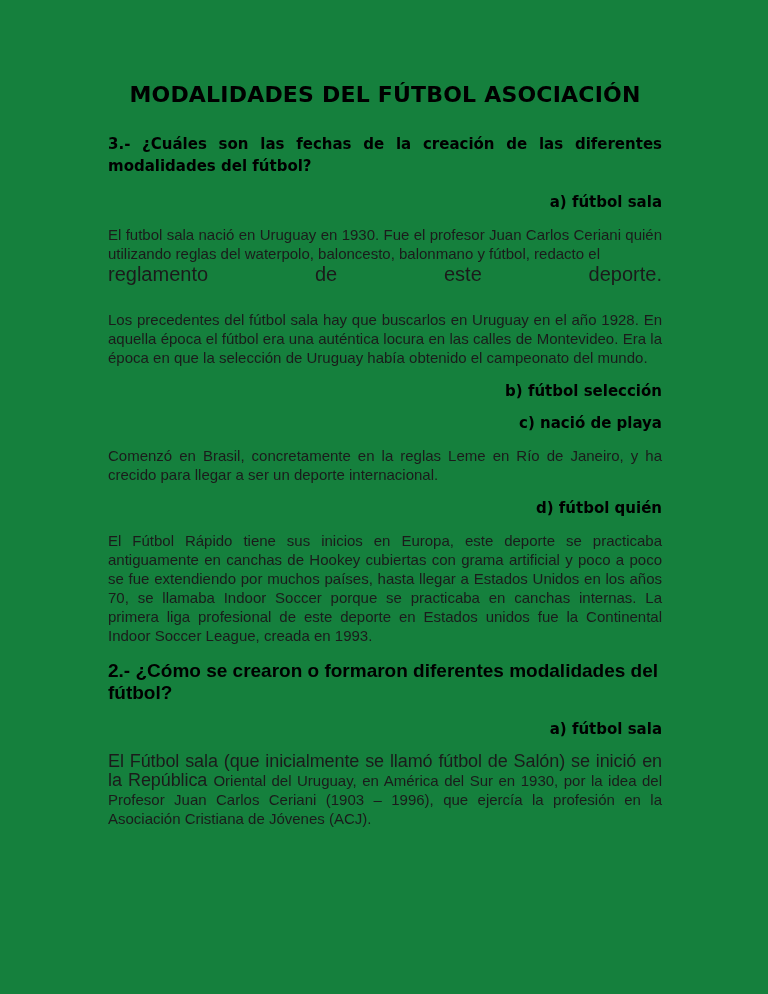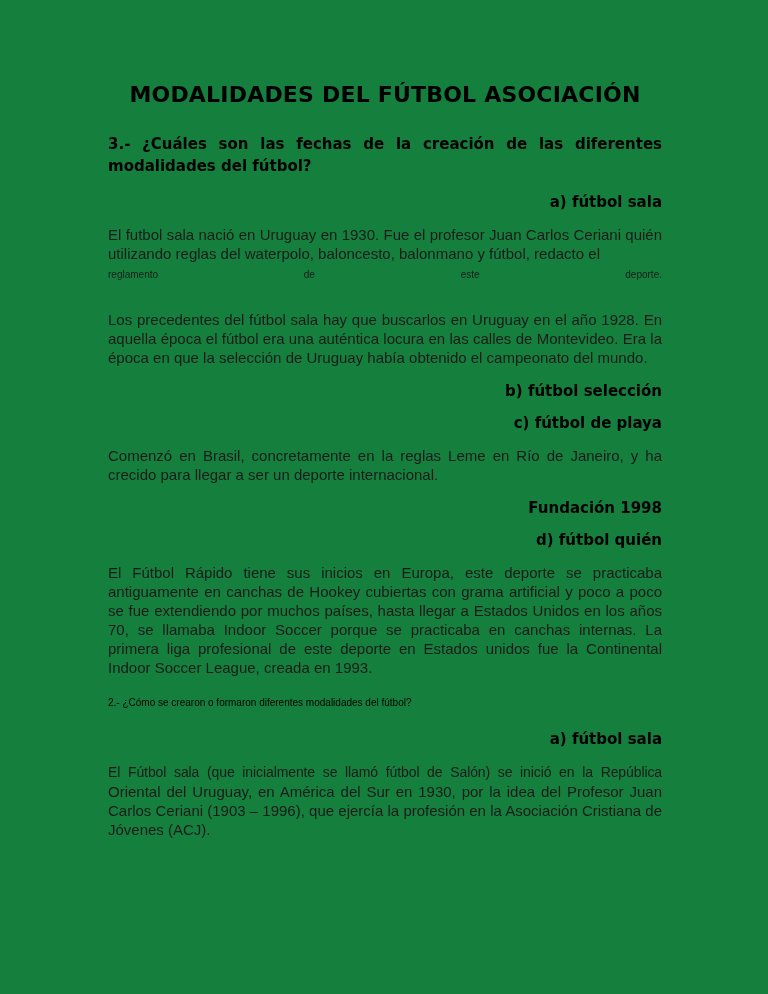--- a/index.html
+++ b/index.html
@@ -31,22 +31,22 @@
     font-family: "DejaVu Sans", sans-serif;
     font-weight: bold;
     font-size: 15px;
     line-height: 22px;
     text-align: justify;
     color: #000000;
     margin: 0 0 16px 0;
   }
   .question2 {
     font-family: "Liberation Sans", sans-serif;
-    font-weight: normal;
-    font-size: 10px;
+    font-weight: bold;
+    font-size: 19px;
     line-height: 22px;
     color: #000000;
     margin: 0 0 16px 0;
   }
   .heading {
     font-family: "DejaVu Sans", sans-serif;
     font-weight: bold;
     font-size: 15px;
     color: #000000;
     margin: 0 0 14px 0;
@@ -55,28 +55,28 @@
   .para {
     font-size: 15px;
     line-height: 19px;
     text-align: justify;
     margin: 0 0 15px 0;
   }
   .para.no-gap {
     margin-bottom: 0;
   }
   .spread-line {
-    font-size: 10px;
+    font-size: 20px;
     line-height: 23px;
     text-align: justify;
     text-align-last: justify;
     margin: 0 0 24px 0;
   }
   .small-run {
-    font-size: 14px;
+    font-size: 18px;
     letter-spacing: -0.1px;
   }
 </style>
 </head>
 <body>
 
 <div class="page">
 
   <h1 class="doc-title">MODALIDADES DEL FÚTBOL ASOCIACIÓN</h1>
 
@@ -86,26 +86,25 @@
 
   <p class="para no-gap">El futbol sala nació en Uruguay en 1930. Fue el profesor Juan Carlos Ceriani quién utilizando reglas del waterpolo, baloncesto, balonmano y fútbol, redacto el</p>
 
   <p class="spread-line">reglamento de este deporte.</p>
 
   <p class="para">Los precedentes del fútbol sala hay que buscarlos en Uruguay en el año 1928. En aquella época el fútbol era una auténtica locura en las calles de Montevideo. Era la época en que la selección de Uruguay había obtenido el campeonato del mundo.</p>
 
   <h2 class="heading">b) fútbol selección</h2>
 
 
-  <h2 class="heading">c) fútbol de playa</h2>
+  <h2 class="heading">c) nació de playa</h2>
 
 
   <p class="para">Comenzó en Brasil, concretamente en la reglas Leme en Río de Janeiro, y ha crecido para llegar a ser un deporte internacional.</p>
 
-  <h2 class="heading">Fundación 1998</h2>
 
   <h2 class="heading">d) fútbol quién</h2>
 
   <p class="para">El Fútbol Rápido tiene sus inicios en Europa, este deporte se practicaba antiguamente en canchas de Hookey cubiertas con grama artificial y poco a poco se fue extendiendo por muchos países, hasta llegar a Estados Unidos en los años 70, se llamaba Indoor Soccer porque se practicaba en canchas internas. La primera liga profesional de este deporte en Estados unidos fue la Continental Indoor Soccer League, creada en 1993.</p>
 
   <p class="question2">2.- ¿Cómo se crearon o formaron diferentes modalidades del fútbol?</p>
 
   <h2 class="heading">a) fútbol sala</h2>
 
   <p class="para"><span class="small-run">El Fútbol sala (que inicialmente se llamó fútbol de Salón) se inició en la República </span><span>Oriental del Uruguay, en América del Sur en 1930, por la idea del Profesor Juan Carlos Ceriani (1903 – 1996), que ejercía la profesión en la Asociación Cristiana de Jóvenes (ACJ).</span></p>

